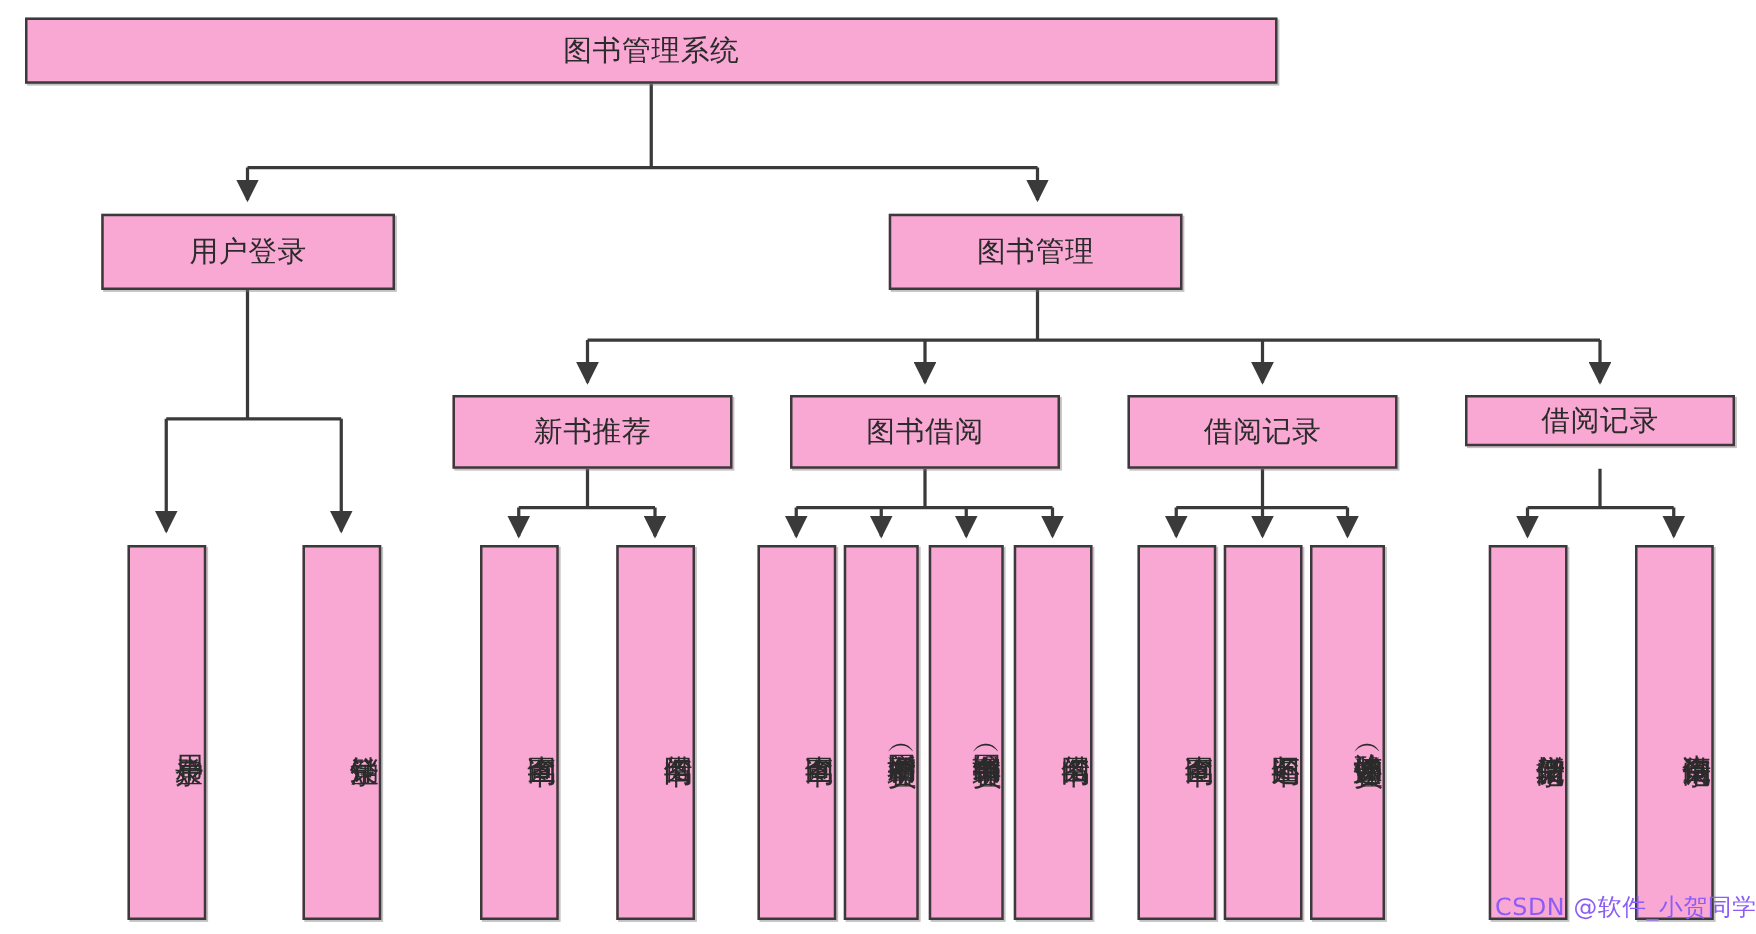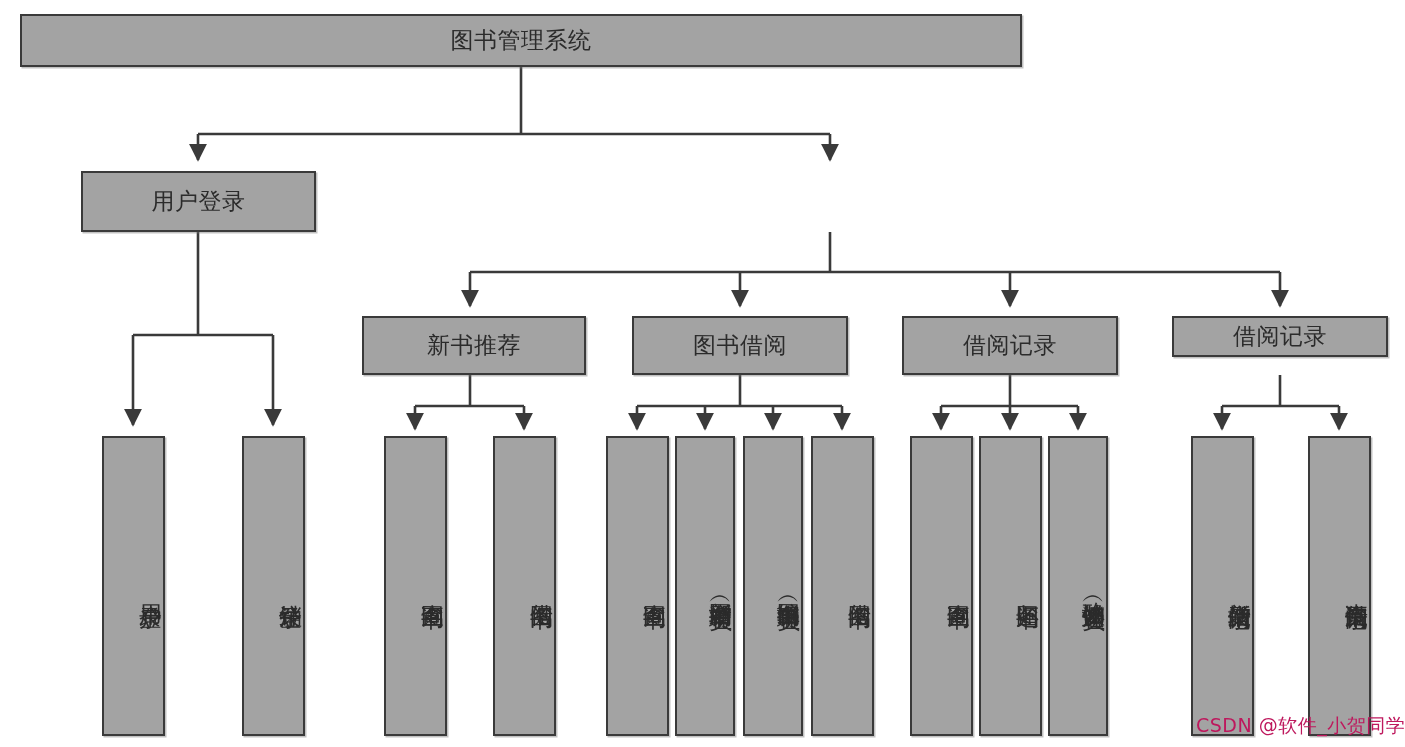--- a/index.html
+++ b/index.html
@@ -21,21 +21,21 @@
     position: absolute;
     left: 0;
     top: 0;
     width: 1405px;
     height: 747px;
     pointer-events: none;
   }
   .node {
     position: absolute;
     box-sizing: border-box;
-    background: #a3a3a3;
+    background: #f9a8d4;
     border: 2px solid #3a3a3a;
     display: flex;
     align-items: center;
     justify-content: center;
     color: #2b2b2b;
     box-shadow: 1.5px 1.5px 0 rgba(120,120,120,0.45);
   }
   .node.horiz {
     font-size: 23px;
     letter-spacing: 0.5px;
@@ -52,21 +52,21 @@
   }
   .node.vert .vtext {
     writing-mode: vertical-rl;
     text-orientation: upright;
     display: block;
     white-space: nowrap;
   }
   .watermark {
     position: absolute;
     font-size: 19px;
-    color: #be185d;
+    color: #8b5cf6;
     white-space: nowrap;
     letter-spacing: 0.5px;
   }
 </style>
 </head>
 <body>
 
 <div id="canvas">
 
   <svg id="wires" viewBox="0 0 1405 747">
@@ -119,20 +119,23 @@
     </g>
   </svg>
 
   <div class="node horiz" style="left:20px; top:14px; width:1002px; height:53px;">
     <span>图书管理系统</span>
   </div>
 
   <div class="node horiz" style="left:81px; top:171px; width:235px; height:61px;">
     <span>用户登录</span>
   </div>
+  <div class="node horiz" style="left:711px; top:171px; width:235px; height:61px;">
+    <span>图书管理</span>
+  </div>
 
   <div class="node horiz" style="left:362px; top:316px; width:224px; height:59px;">
     <span>新书推荐</span>
   </div>
   <div class="node horiz" style="left:632px; top:316px; width:216px; height:59px;">
     <span>图书借阅</span>
   </div>
   <div class="node horiz" style="left:902px; top:316px; width:216px; height:59px;">
     <span>借阅记录</span>
   </div>

